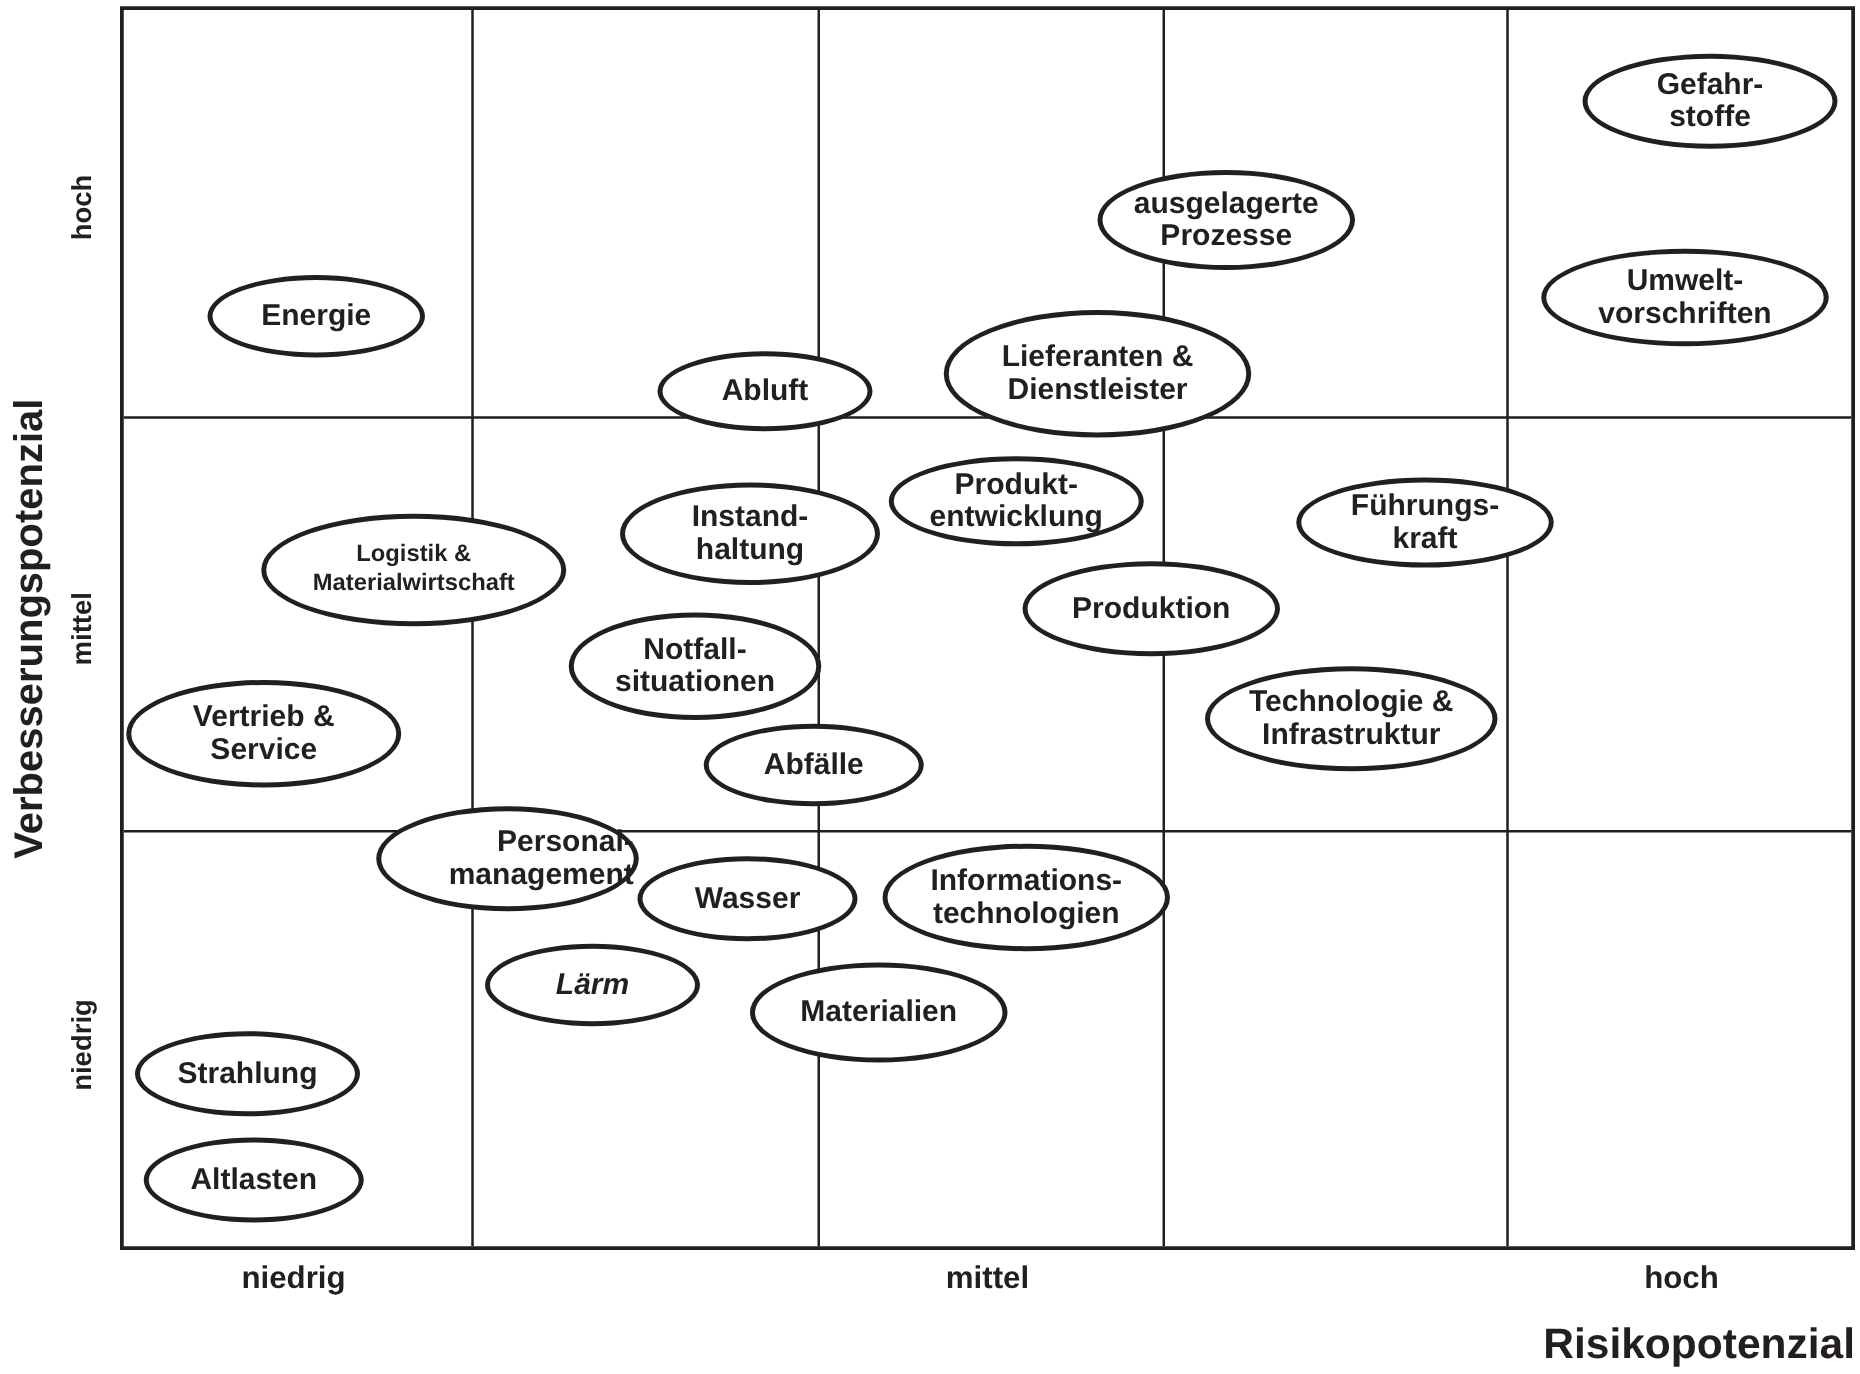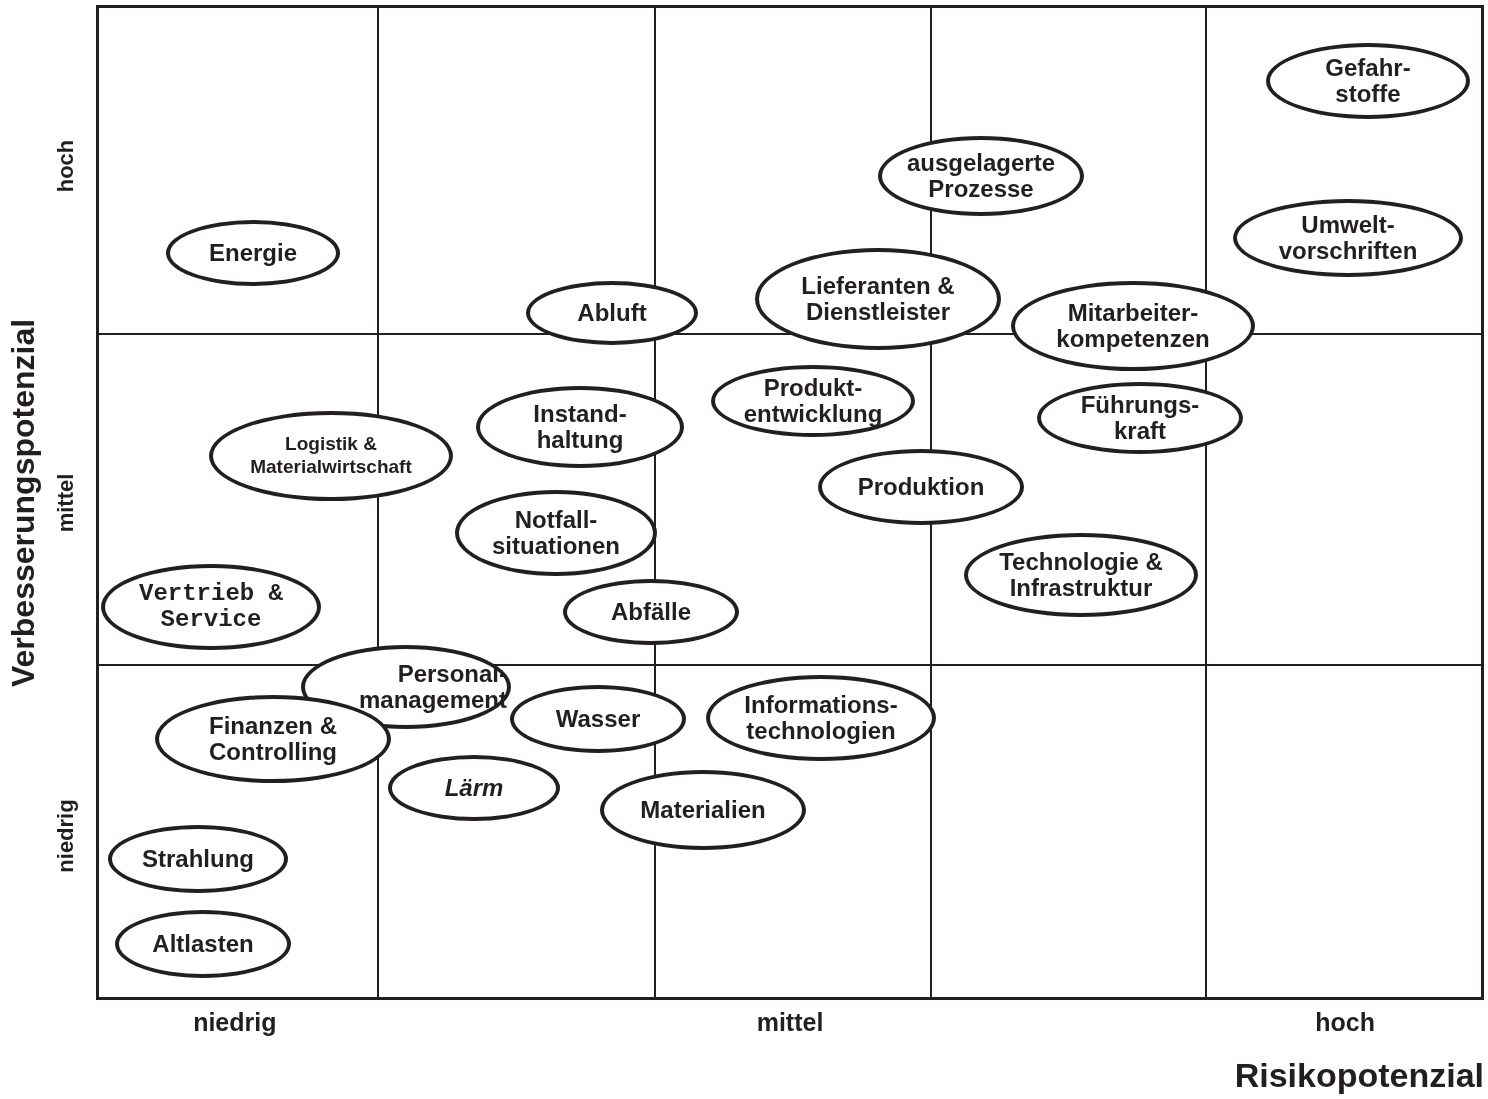--- a/index.html
+++ b/index.html
@@ -71,29 +71,25 @@
         <span>Umwelt-</span>
         <span>vorschriften</span>
       </div>
       <div class="bubble" style="left: 656px; top: 240px; width: 246px; height: 102px;">
         <span>Lieferanten &amp;</span>
         <span>Dienstleister</span>
       </div>
       <div class="bubble" style="left: 427px; top: 273px; width: 172px; height: 64px;">
         <span>Abluft</span>
       </div>
-      <div class="bubble" style="left: 912px; top: 273px; width: 244px; height: 90px;">
-        <span>Mitarbeiter-</span>
-        <span>kompetenzen</span>
-      </div>
       <div class="bubble" style="left: 612px; top: 357px; width: 204px; height: 72px;">
         <span>Produkt-</span>
         <span>entwicklung</span>
       </div>
-      <div class="bubble" style="left: 377px; top: 378px; width: 208px; height: 82px;">
+      <div class="bubble" style="left: 397px; top: 378px; width: 208px; height: 82px;">
         <span>Instand-</span>
         <span>haltung</span>
       </div>
       <div class="bubble" style="left: 938px; top: 374px; width: 206px; height: 72px;">
         <span>Führungs-</span>
         <span>kraft</span>
       </div>
       <div class="bubble" style="left: 719px; top: 441px; width: 206px; height: 76px;">
         <span>Produktion</span>
       </div>
@@ -102,41 +98,37 @@
         <span>Materialwirtschaft</span>
       </div>
       <div class="bubble" style="left: 356px; top: 482px; width: 202px; height: 86px;">
         <span>Notfall-</span>
         <span>situationen</span>
       </div>
       <div class="bubble" style="left: 865px; top: 525px; width: 234px; height: 84px;">
         <span>Technologie &amp;</span>
         <span>Infrastruktur</span>
       </div>
-      <div class="bubble" style="left: 2px; top: 556px; width: 220px; height: 86px; font-family: Liberation Mono, monospace;">
+      <div class="bubble" style="left: 2px; top: 536px; width: 220px; height: 86px;">
         <span>Vertrieb &amp;</span>
         <span>Service</span>
       </div>
       <div class="bubble" style="left: 464px; top: 571px; width: 176px; height: 66px;">
         <span>Abfälle</span>
       </div>
       <div class="bubble" style="left: 202px; top: 637px; width: 210px; height: 84px; align-items: flex-end;">
         <span>Personal-</span>
         <span>management</span>
       </div>
       <div class="bubble" style="left: 411px; top: 677px; width: 176px; height: 68px;">
         <span>Wasser</span>
       </div>
       <div class="bubble" style="left: 607px; top: 667px; width: 230px; height: 86px;">
         <span>Informations-</span>
         <span>technologien</span>
-      </div>
-      <div class="bubble" style="left: 56px; top: 687px; width: 236px; height: 88px;">
-        <span>Finanzen &amp;</span>
-        <span>Controlling</span>
       </div>
       <div class="bubble" style="left: 289px; top: 747px; width: 172px; height: 66px; font-style: italic;">
         <span>Lärm</span>
       </div>
       <div class="bubble" style="left: 501px; top: 762px; width: 206px; height: 80px;">
         <span>Materialien</span>
       </div>
       <div class="bubble" style="left: 9px; top: 817px; width: 180px; height: 68px;">
         <span>Strahlung</span>
       </div>

